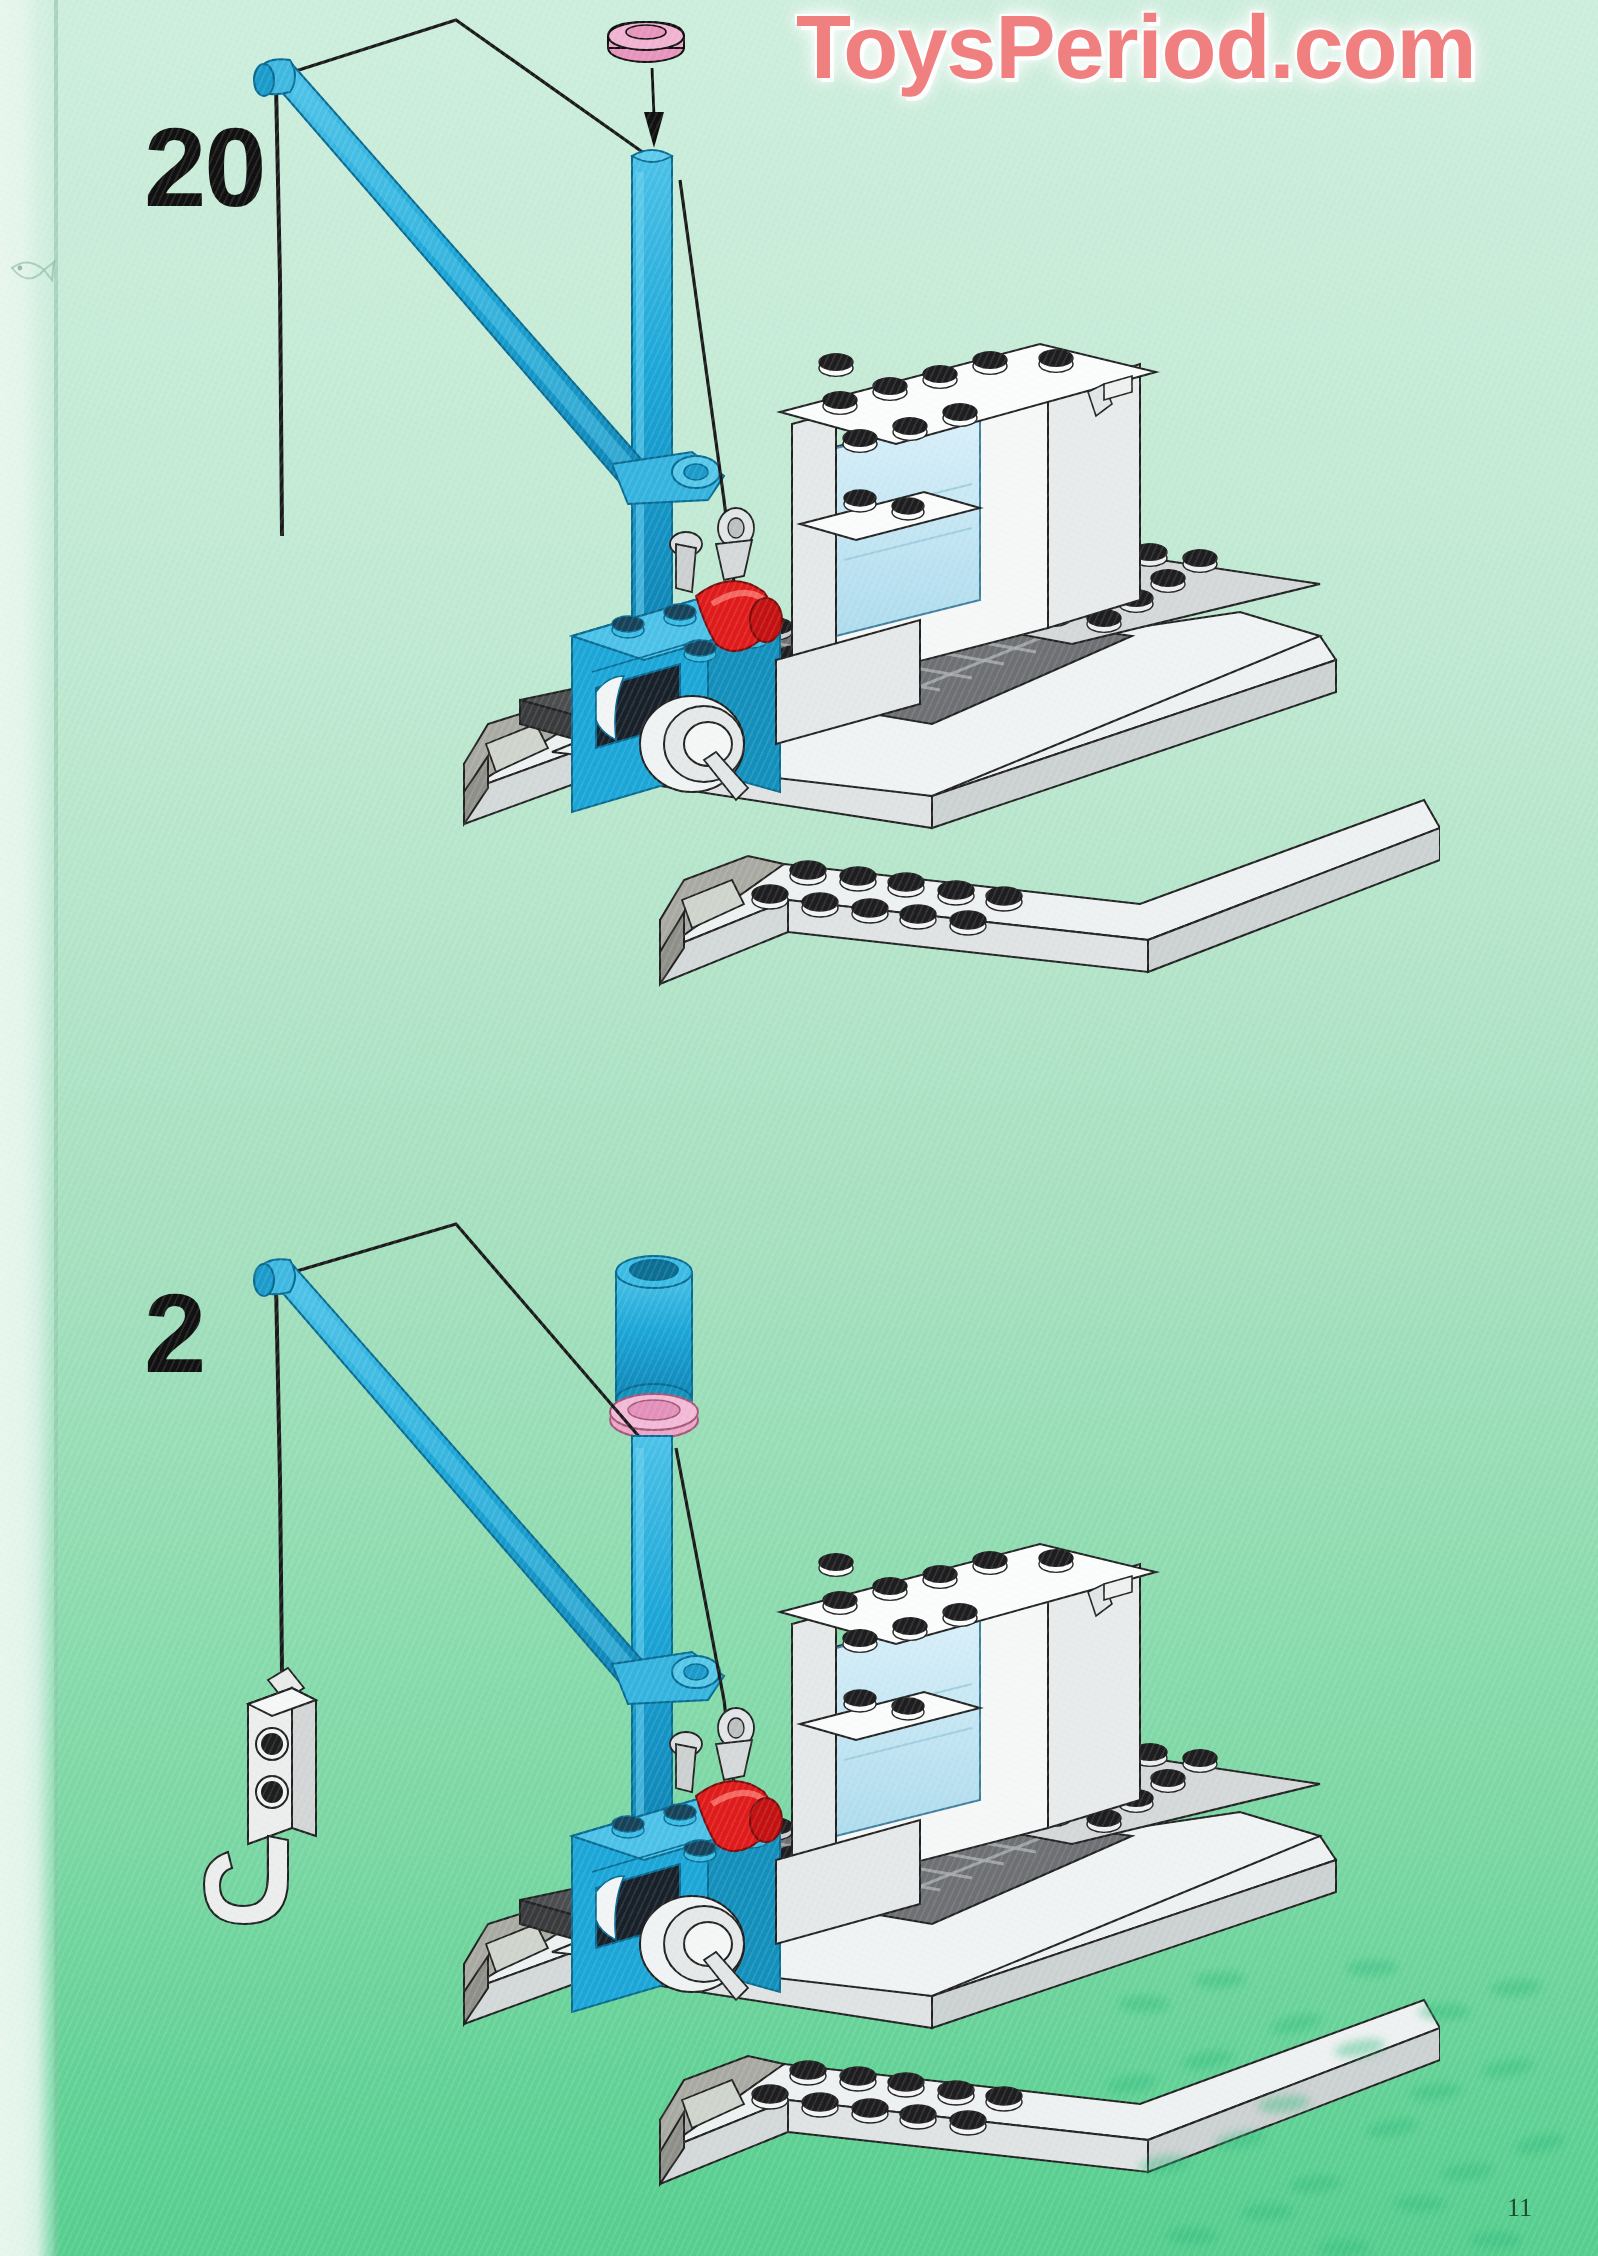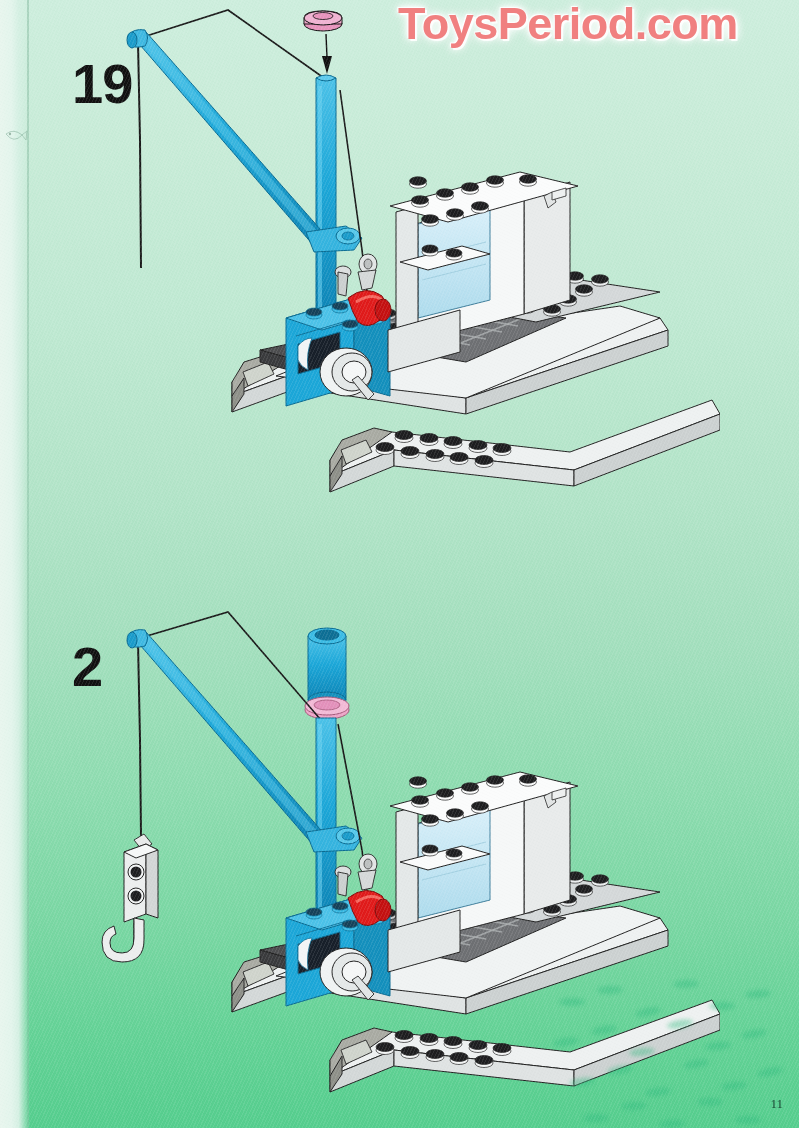--- a/index.html
+++ b/index.html
@@ -46,21 +46,21 @@
     white-space:nowrap;
   }
   
   .step-num{
     position:absolute;font-size:56px;font-weight:bold;color:#111;
     letter-spacing:-1px;line-height:1;
   }
   #step-13-num{left:72px;top:56px;}
   #step-14-num{left:72px;top:639px;}
   #page-number{
-    position:absolute;right:16px;bottom:16px;color:#1c4b36;
+    position:absolute;right:33px;bottom:16px;color:#1c4b36;
     font-size:13px;font-family:"Liberation Serif",serif;
   }
   svg{display:block;}
   .svg-wrap{position:absolute;}
 </style>
 </head>
 <body>
 
 <div id="page">
 
@@ -68,21 +68,21 @@
   <div id="scan-edge-line"></div>
 
   <div id="fish-left">
     <svg width="26" height="40" viewBox="0 0 26 40">
       <path d="M4 14 Q12 8 20 15 Q12 24 4 14 Z" fill="none" stroke="#7ba993" stroke-width="1"></path>
       <path d="M20 15 L25 11 L24 20 Z" fill="none" stroke="#7ba993" stroke-width="1"></path>
       <circle cx="8" cy="14" r="1.2" fill="#4d7a64"></circle>
     </svg>
   </div>
 
-  <div class="step-num" id="step-13-num">19</div>
+  <div class="step-num" id="step-13-num">20</div>
 
   <div class="svg-wrap" style="left:100px;top:0px;">
   <svg width="620" height="520" viewBox="0 0 620 520">
     <defs>
       <linearGradient id="craneG" x1="0" y1="0" x2="0" y2="1">
         <stop offset="0" stop-color="#4cc2e8"></stop>
             <stop offset="0.45" stop-color="#1ca7d8"></stop>
             <stop offset="1" stop-color="#0e85b6"></stop>
       </linearGradient>
       <linearGradient id="whiteG" x1="0" y1="0" x2="0" y2="1">

